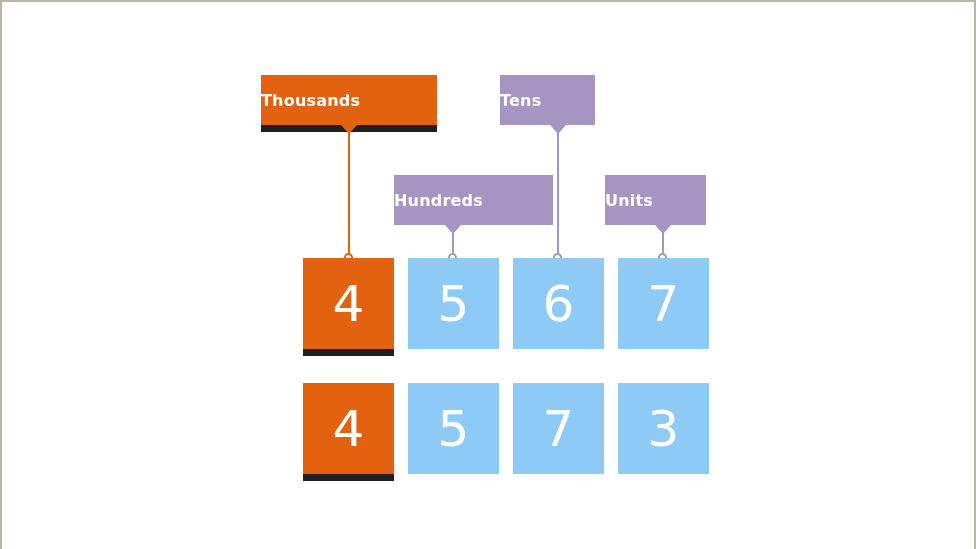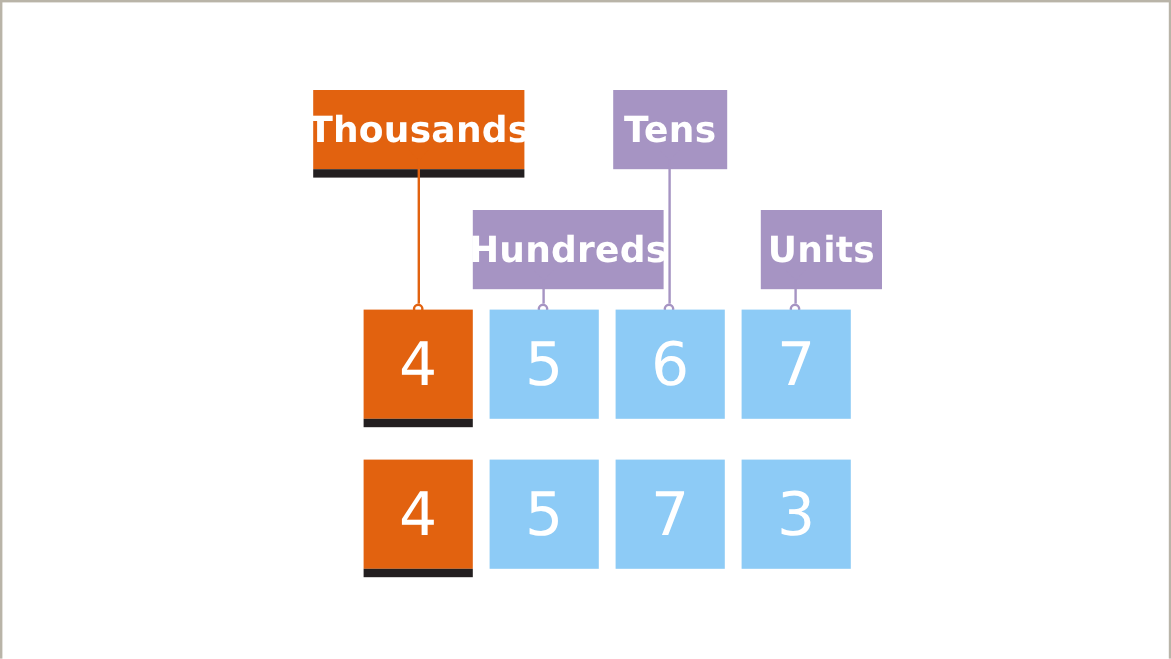--- a/index.html
+++ b/index.html
@@ -1,18 +1,18 @@
 <!DOCTYPE html>
 <html><head>
 <meta charset="utf-8">
 <style>
   html, body { margin: 0; padding: 0; }
   body { width: 976px; height: 549px; background: #ffffff; position: relative; overflow: hidden; font-family: "DejaVu Sans", sans-serif; }
   .frame { position: absolute; left: 0; top: 0; width: 976px; height: 549px; box-sizing: border-box; border-top: 2px solid #b9b4a8; border-left: 2px solid #b9b4a8; border-right: 2px solid #b9b4a8; }
-  .label { position: absolute; height: 66px; color: #ffffff; font-weight: bold; font-size: 30px; display: flex; align-items: center; justify-content: center; box-sizing: border-box; letter-spacing: 0.2px; }
+  .label { position: absolute; height: 50px; color: #ffffff; font-weight: bold; font-size: 16px; display: flex; align-items: center; justify-content: flex-start; box-sizing: border-box; letter-spacing: 0.2px; }
   .label.orange { background: #e2620f; }
   .label.purple { background: #a694c3; }
   .label .bar { position: absolute; left: 0; right: 0; bottom: -7px; height: 7px; background: #231f20; }
   .pointer { position: absolute; width: 0; height: 0; border-left: 8px solid transparent; border-right: 8px solid transparent; }
   .line { position: absolute; width: 2px; }
   .dot { position: absolute; width: 9px; height: 9px; border-radius: 50%; background: #ffffff; box-sizing: border-box; border: 2px solid; }
   .box { position: absolute; width: 91px; height: 91px; color: #ffffff; font-size: 50px; display: flex; align-items: center; justify-content: center; }
   .box.orange { background: #e2620f; }
   .box.blue { background: #8dcbf6; }
   .box .bar { position: absolute; left: 0; right: 0; bottom: -7px; height: 7px; background: #231f20; }
@@ -23,35 +23,35 @@
 <div class="frame"></div>
 
 <div class="label orange" style="left:261px; top:75px; width:176px;">
   <span>Thousands</span>
   <div class="bar"></div>
 </div>
 <div class="pointer" style="left:341px; top:125px; border-top:9px solid #e2620f;"></div>
 <div class="line" style="left:348px; top:132px; height:121px; background:#e2620f;"></div>
 <div class="dot" style="left:344px; top:253px; border-color:#e2620f;"></div>
 
-<div class="label purple" style="left:511px; top:75px; width:95px;">
+<div class="label purple" style="left:500px; top:75px; width:95px;">
   <span>Tens</span>
 </div>
 <div class="pointer" style="left:550px; top:125px; border-top:9px solid #a694c3;"></div>
 <div class="line" style="left:557px; top:133px; height:120px; background:#a694c3;"></div>
 <div class="dot" style="left:553px; top:253px; border-color:#a694c3;"></div>
 
 <div class="label purple" style="left:394px; top:175px; width:159px;">
   <span>Hundreds</span>
 </div>
 <div class="pointer" style="left:445px; top:225px; border-top:9px solid #a694c3;"></div>
 <div class="line" style="left:452px; top:233px; height:20px; background:#a694c3;"></div>
 <div class="dot" style="left:448px; top:253px; border-color:#a694c3;"></div>
 
-<div class="label purple" style="left:634px; top:175px; width:101px;">
+<div class="label purple" style="left:605px; top:175px; width:101px;">
   <span>Units</span>
 </div>
 <div class="pointer" style="left:655px; top:225px; border-top:9px solid #a694c3;"></div>
 <div class="line" style="left:662px; top:233px; height:20px; background:#a694c3;"></div>
 <div class="dot" style="left:658px; top:253px; border-color:#a694c3;"></div>
 
 <div class="box orange" style="left:303px; top:258px;">
   <span>4</span>
   <div class="bar"></div>
 </div>

